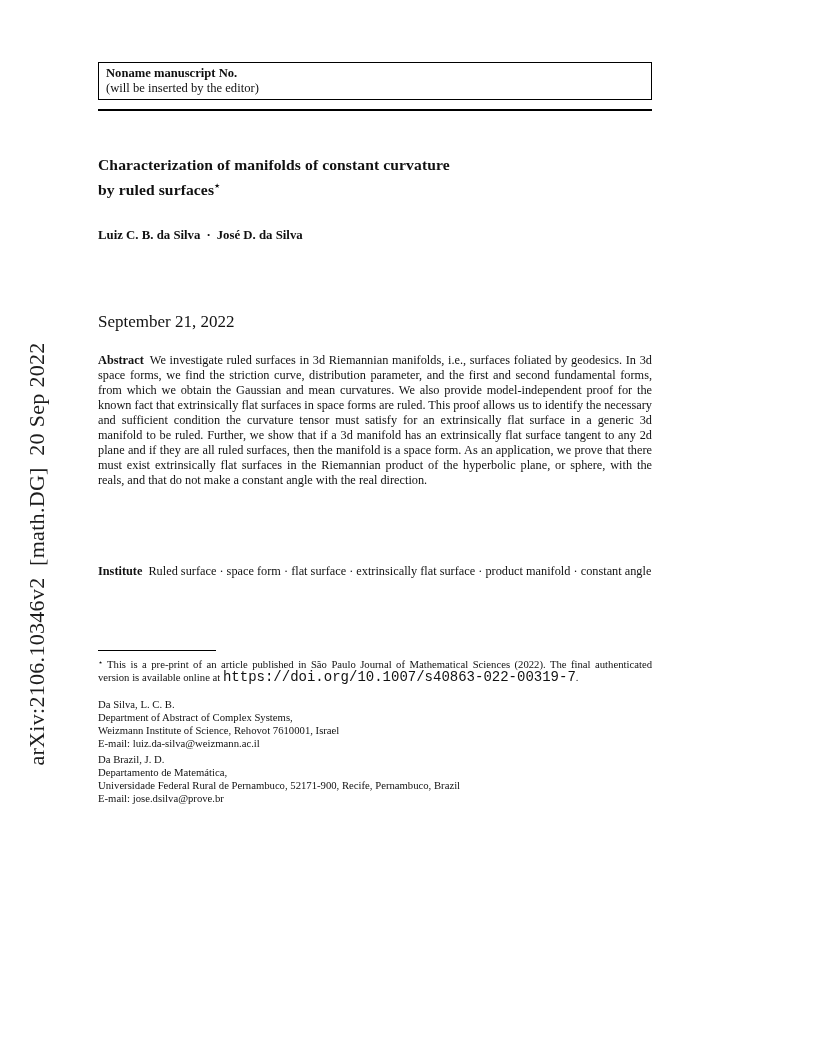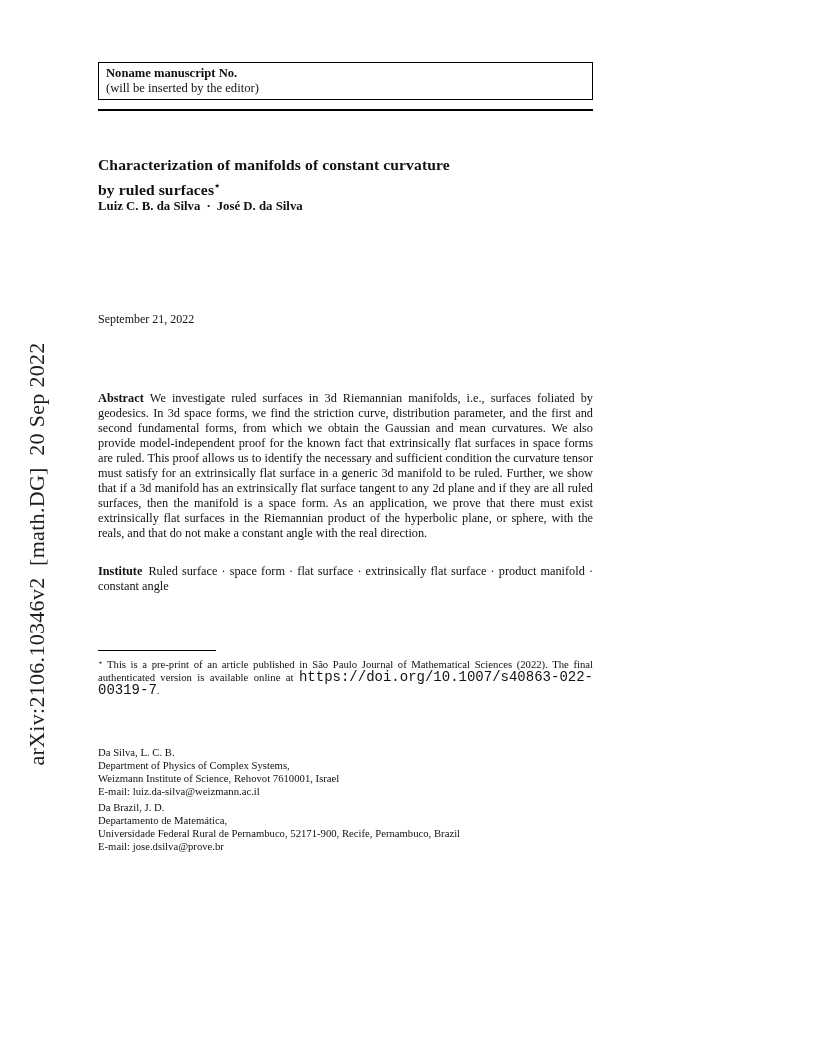--- a/index.html
+++ b/index.html
@@ -6,64 +6,64 @@
   html,body { background:#e8e8e8; }
   .page {
     position:relative;
     width:816px; height:1056px;
     margin:0 auto;
     background:#ffffff;
     font-family:"Liberation Serif","DejaVu Serif",serif;
     color:#111;
     overflow:hidden;
   }
-  .blk { position:absolute; left:98px; width:495px; }
+  .blk { position:absolute; left:98px; width:554px; }
 
   .manuscript-box {
     top:62px;
     border:1px solid #000;
     padding:3px 7px 4px 7px;
     font-size:12.6px; line-height:14.6px;
   }
   .manuscript-box .l1 { font-weight:bold; }
 
   .header-rule { top:109px; height:1.5px; background:#000; }
 
   .title {
     top:154px;
     font-size:15.6px; font-weight:bold; line-height:21px;
     letter-spacing:.1px;
   }
   .title sup { font-size:10px; }
 
   .authors {
-    top:199px;
+    top:228px;
     font-size:12.8px; font-weight:bold;
   }
   .authors .sep { margin:0 6px; }
 
-  .date { top:312px; font-size:12px; }
+  .date { top:312px; font-size:17px; }
 
   .para { text-align:justify; font-size:12.3px; line-height:15px; }
-  .abstract { top:353px;margin-top:38px; }
+  .abstract { top:353px; }
   .keywords { top:564px; }
   .msc { top:607px; }
   .run-in { font-weight:bold; margin-right:6px; }
 
   .footnote-rule { top:650px; width:118px; height:1px; background:#000; }
 
   .small { font-size:10.7px; line-height:13px; }
   .footnote { top:656px; text-align:justify; }
   .fn-marker { font-size:8px; vertical-align:3px; margin-right:4px; }
   .mono {
     font-family:"Liberation Mono","DejaVu Sans Mono",monospace;
     font-size:14px;
   }
 
-  .affiliation { line-height:13px;margin-top:48px; }
+  .affiliation { line-height:13px; }
   .aff-1 { top:698px; }
   .aff-2 { top:753px; }
 
   .arxiv-stamp {
     position:absolute; left:37px; top:554px;
     transform:translate(-50%,-50%) rotate(-90deg);
     transform-origin:center center;
     white-space:pre;
     font-size:22px; letter-spacing:.3px;
     color:#1c1c1c;
@@ -104,21 +104,21 @@
 
 
   <div class="blk footnote-rule"></div>
 
   <p class="blk small footnote">
     <span class="fn-marker">⋆</span><span>This is a pre-print of an article published in São Paulo Journal of Mathematical Sciences (2022). The final authenticated version is available online at </span><span class="mono">https://doi.org/10.1007/s40863-022-00319-7</span><span>.</span>
   </p>
 
   <div class="blk small affiliation aff-1">
     <div>Da Silva, L. C. B.</div>
-    <div>Department of Physics of Complex Systems,</div>
+    <div>Department of Abstract of Complex Systems,</div>
     <div>Weizmann Institute of Science, Rehovot 7610001, Israel</div>
     <div><span>E-mail: </span><span>luiz.da-silva@weizmann.ac.il</span></div>
   </div>
 
   <div class="blk small affiliation aff-2">
     <div>Da Brazil, J. D.</div>
     <div>Departamento de Matemática,</div>
     <div>Universidade Federal Rural de Pernambuco, 52171-900, Recife, Pernambuco, Brazil</div>
     <div><span>E-mail: </span><span>jose.dsilva@prove.br</span></div>
   </div>

